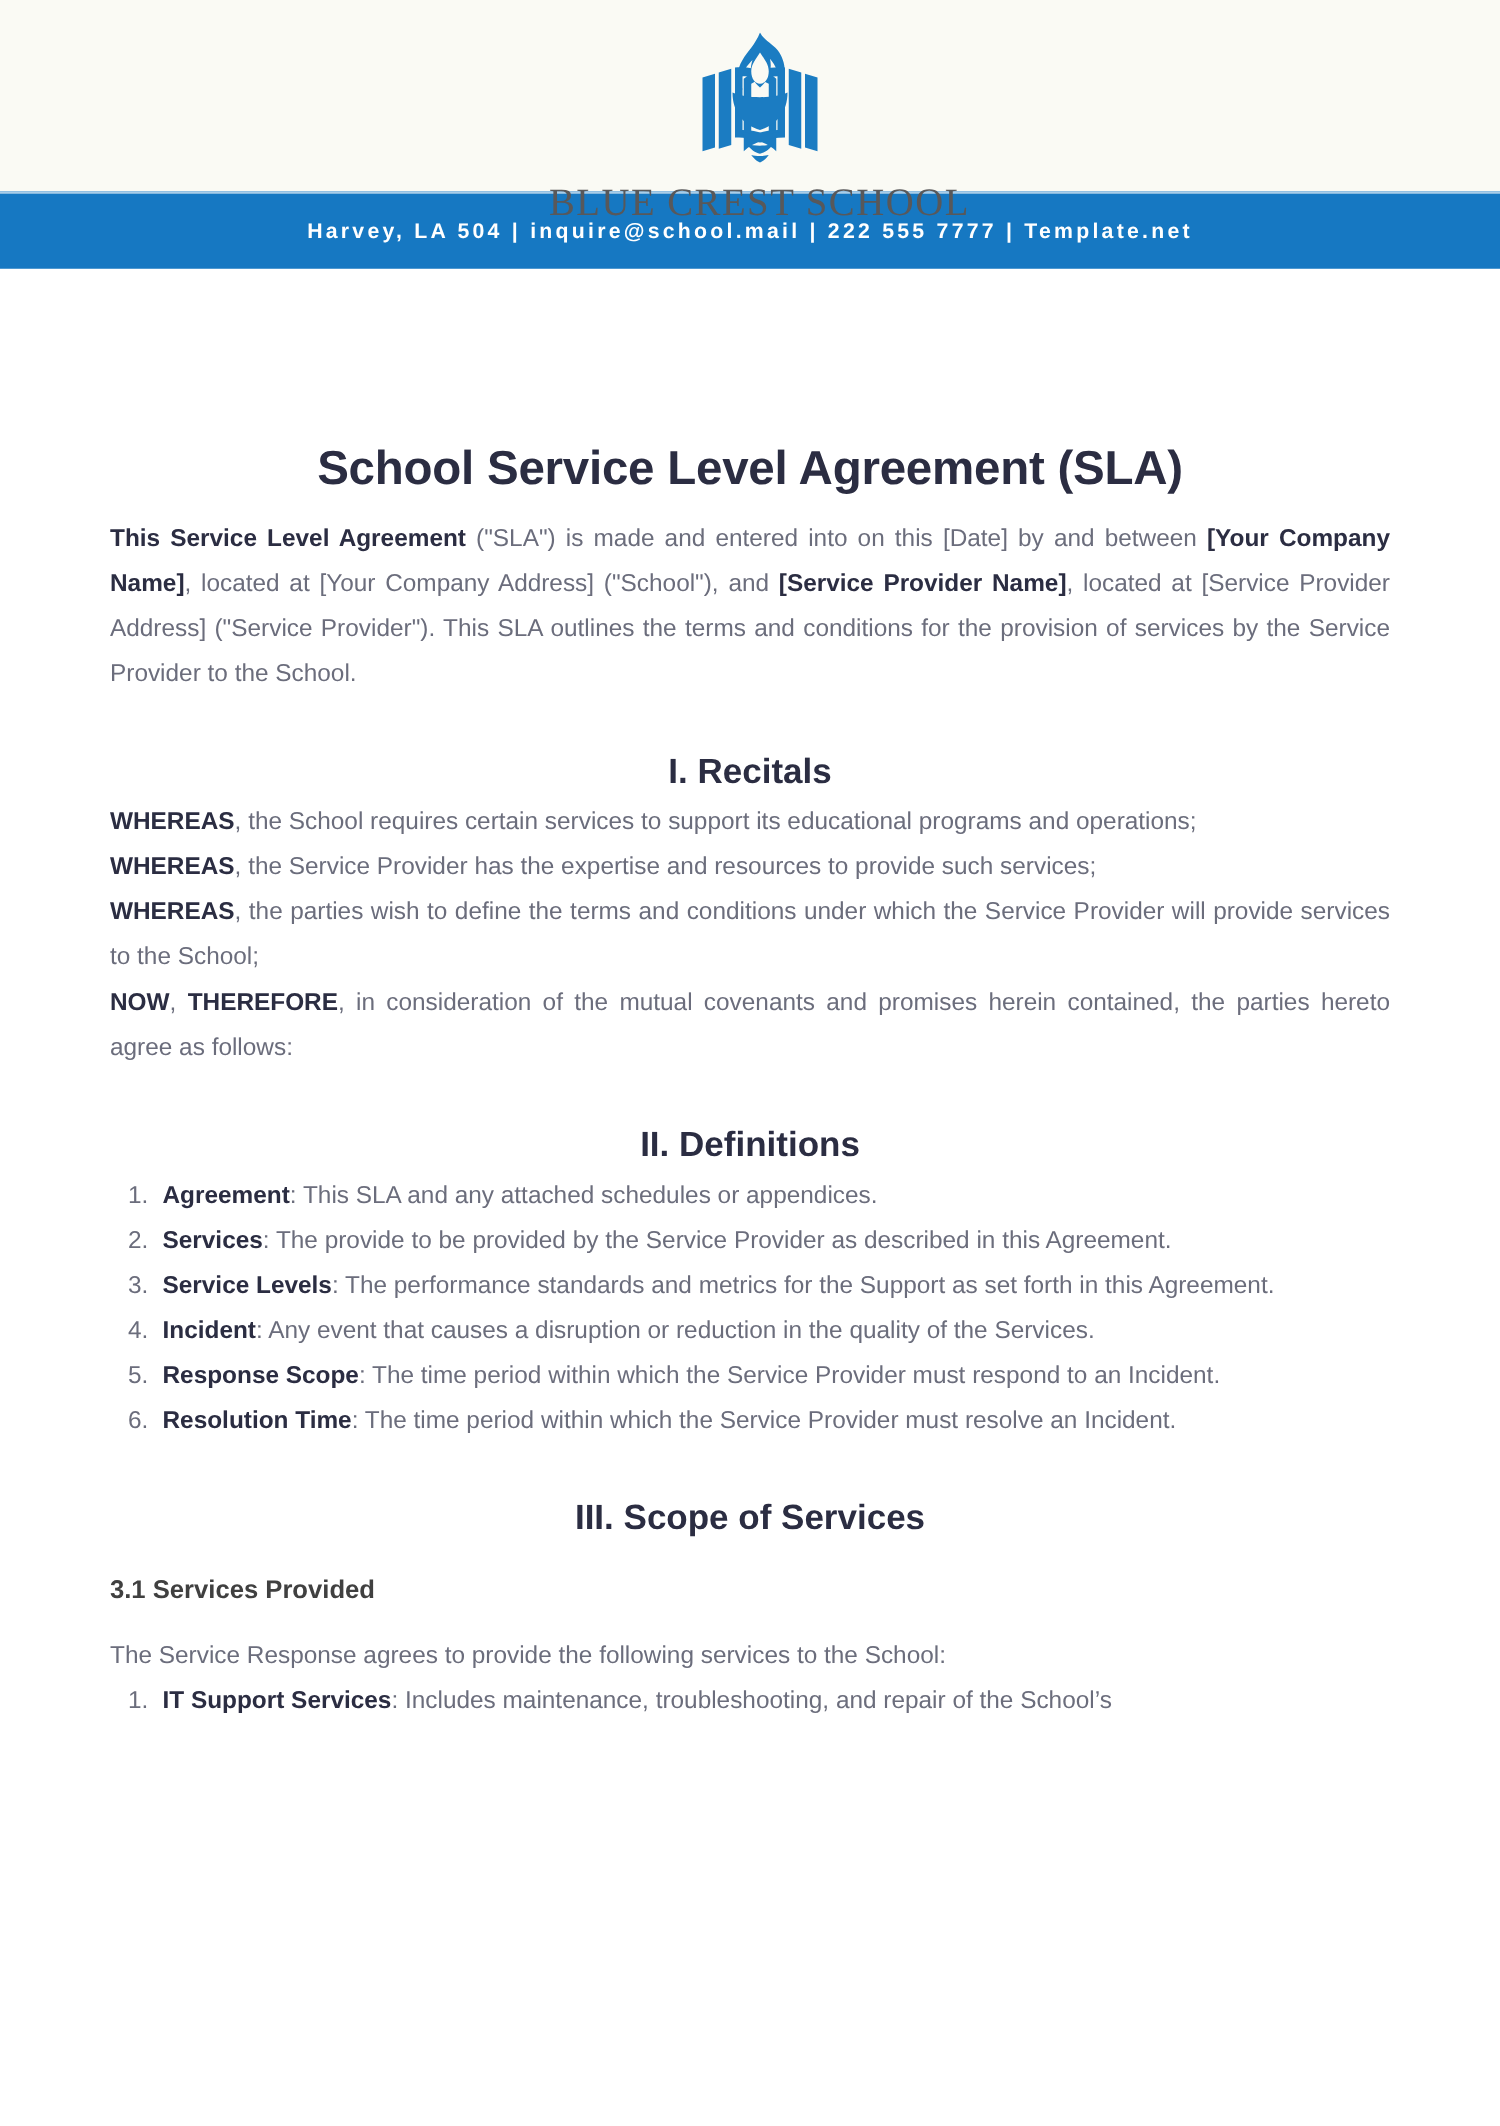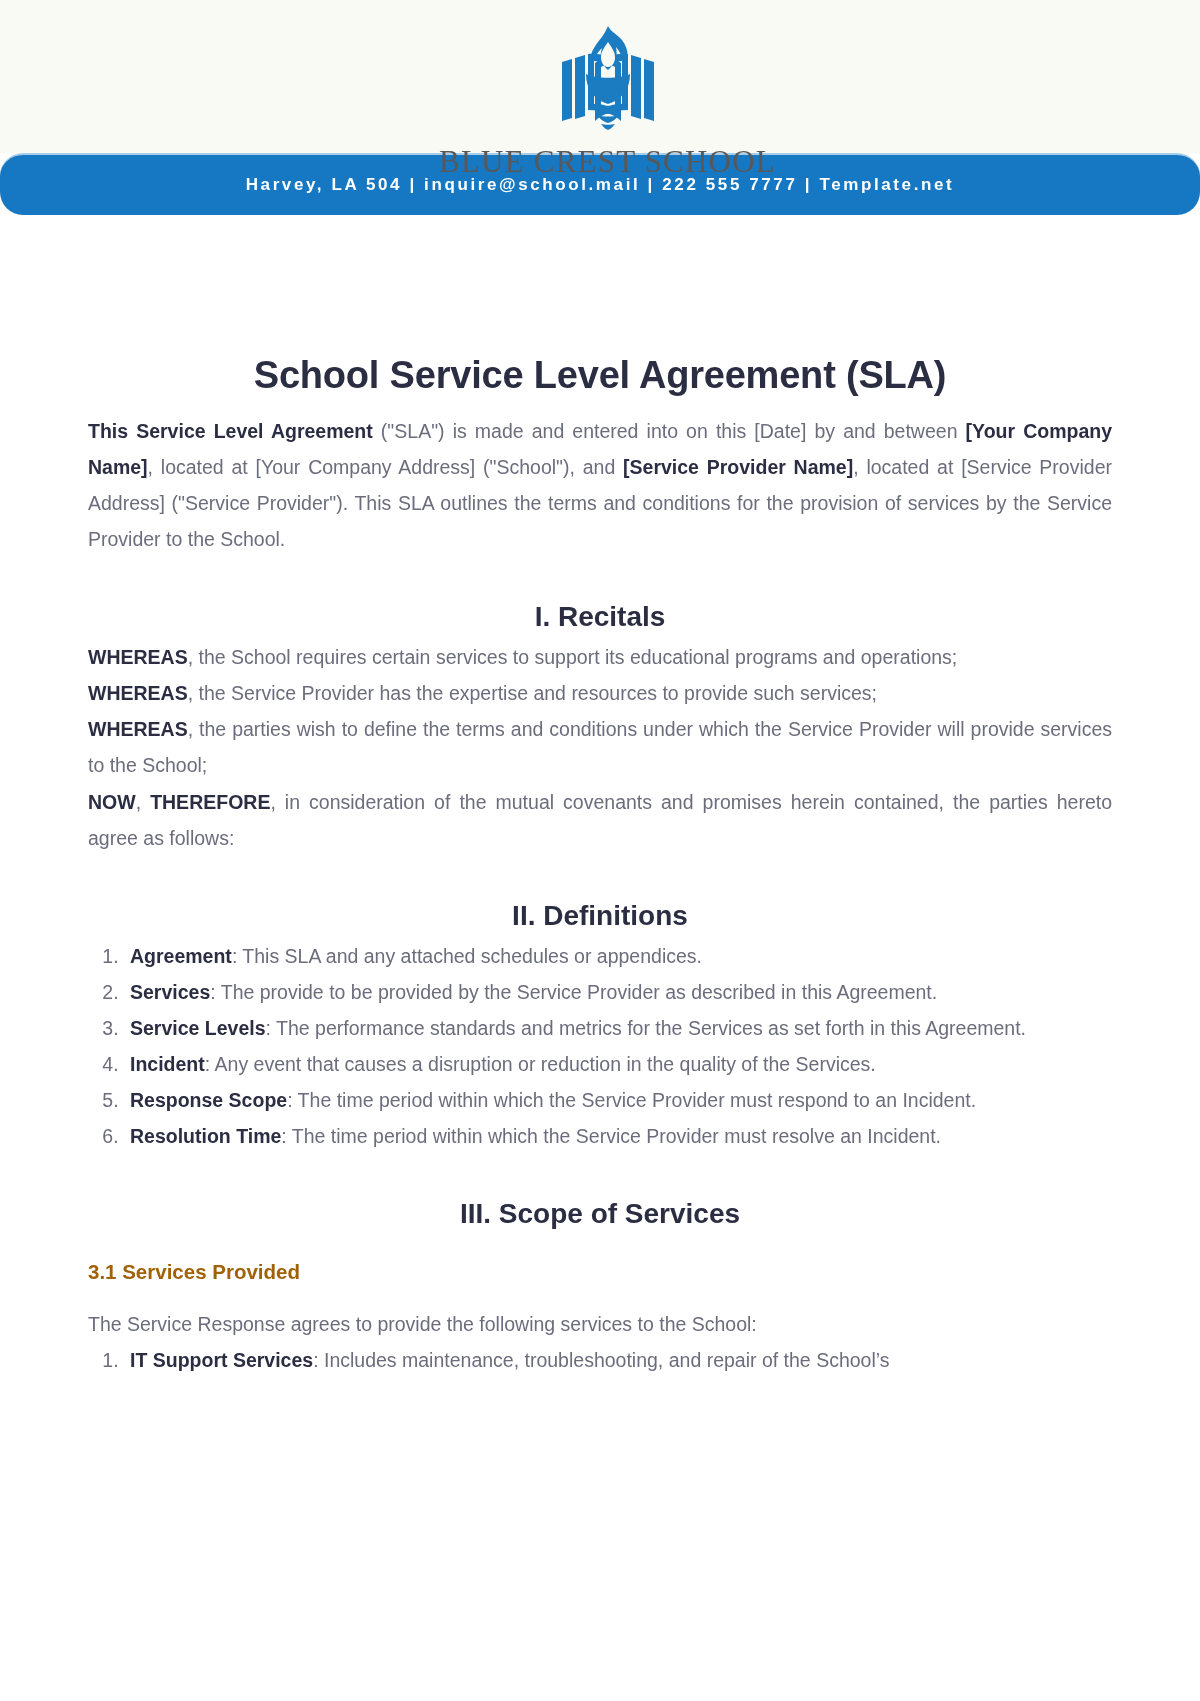--- a/index.html
+++ b/index.html
@@ -38,21 +38,20 @@
   }
 
   
   .contact-bar {
     background: #1678c2;
     height: 62px;
     display: flex;
     align-items: center;
     justify-content: center;
     border-top: 2px solid #a9cde8;
-    border-radius: 23px;
   }
   .contact-text {
     color: #ffffff;
     font-size: 17px;
     font-weight: bold;
     letter-spacing: 2.6px;
     white-space: nowrap;
   }
 
   
@@ -82,21 +81,21 @@
   h2.section {
     font-size: 28px;
     font-weight: bold;
     color: #2b2d42;
     margin: 44px 0 6px 0;
     text-align: center;
   }
   h3.subsection {
     font-size: 20.5px;
     font-weight: bold;
-    color: #a16207;
+    color: #404040;
     margin: 30px 0 22px 0;
     text-align: left;
   }
 
   ol.numlist {
     margin: 0;
     padding-left: 36px;
   }
   ol.numlist > li {
     padding-left: 6px;
@@ -174,21 +173,21 @@
   <h2 class="section">II. Definitions</h2>
 
   <ol class="numlist">
     <li>
       <b>Agreement</b><span>: This SLA and any attached schedules or appendices.</span>
     </li>
     <li>
       <b>Services</b><span>: The provide to be provided by the Service Provider as described in this Agreement.</span>
     </li>
     <li>
-      <b>Service Levels</b><span>: The performance standards and metrics for the Services as set forth in this Agreement.</span>
+      <b>Service Levels</b><span>: The performance standards and metrics for the Support as set forth in this Agreement.</span>
     </li>
     <li>
       <b>Incident</b><span>: Any event that causes a disruption or reduction in the quality of the Services.</span>
     </li>
     <li>
       <b>Response Scope</b><span>: The time period within which the Service Provider must respond to an Incident.</span>
     </li>
     <li>
       <b>Resolution Time</b><span>: The time period within which the Service Provider must resolve an Incident.</span>
     </li>

